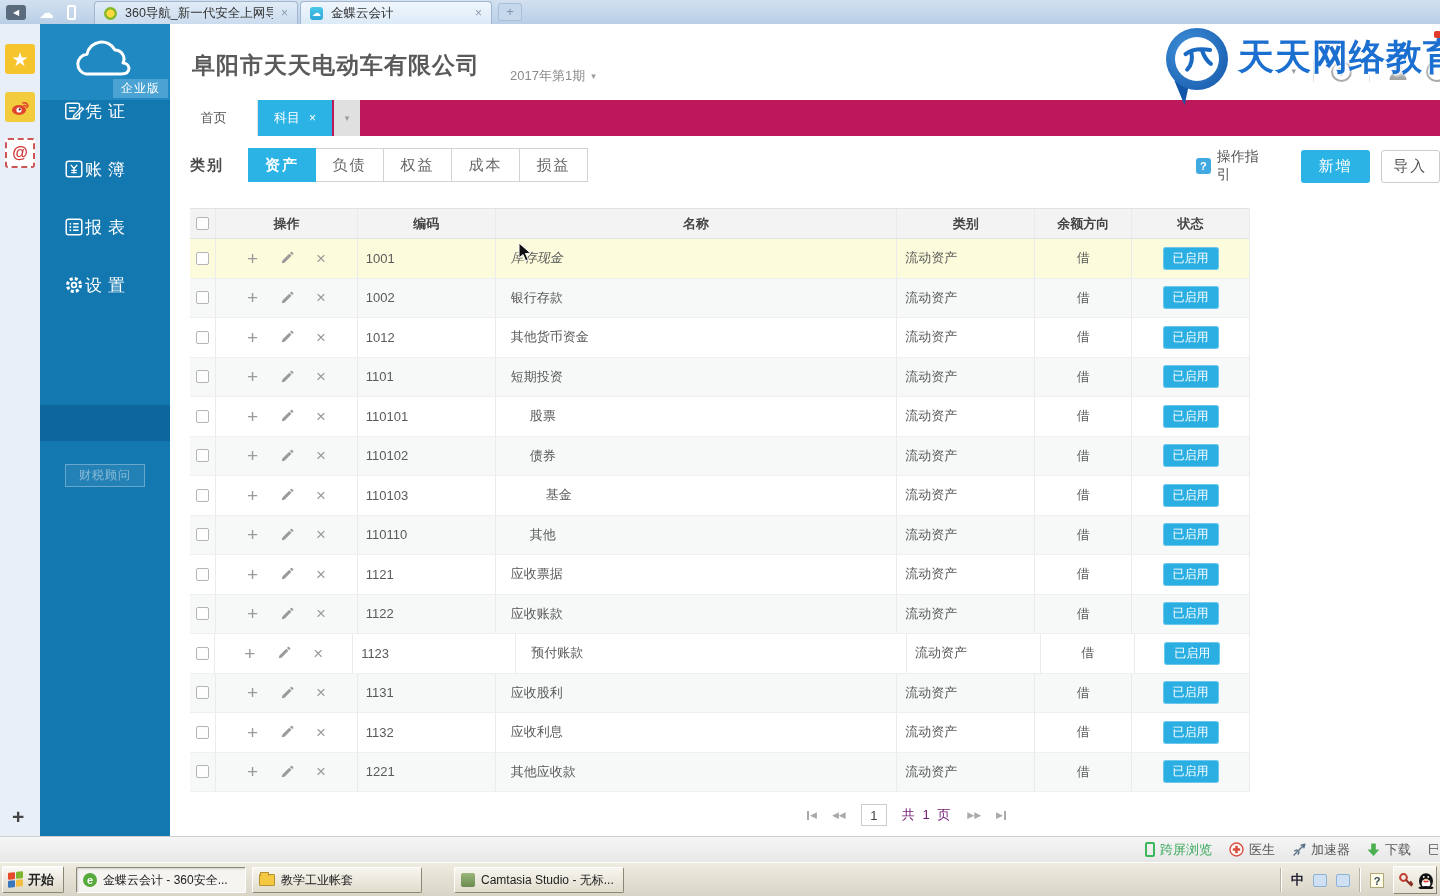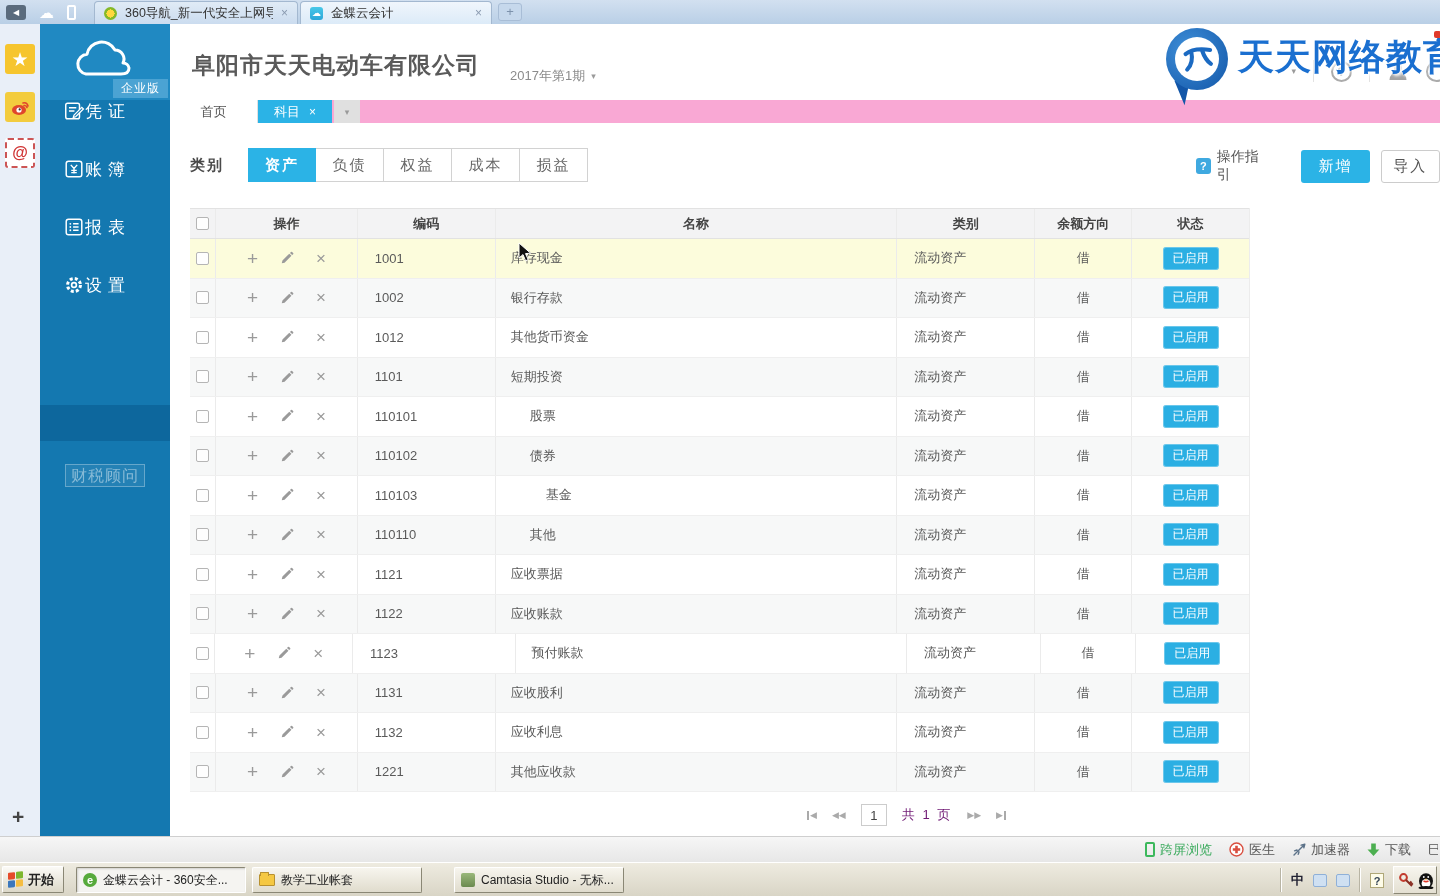--- a/index.html
+++ b/index.html
@@ -28,33 +28,33 @@
   .ls-at{top:114px;background:#fff;border:2px dashed #cc5555;color:#d03333;font-size:16px;font-weight:bold}
   .ls-plus{position:absolute;left:12px;top:782px;font-size:21px;font-weight:bold;color:#444;line-height:1}
 
   
   .sidebar{position:absolute;left:40px;top:24px;width:130px;height:812px;background:#1478b0;overflow:hidden}
   .logo-area{position:relative;height:76px;background:#2089c2}
   .edition{position:absolute;right:2px;bottom:2px;background:#4ba3d3;color:#fff;font-size:12px;padding:1px 8px;letter-spacing:1px}
   .menu-item{height:58px;display:flex;padding-left:23px;gap:0;color:#fff;font-size:17px;letter-spacing:6px;cursor:pointer}
   .menu-item svg{flex:none}
   .dark-band{position:absolute;left:0;top:381px;width:130px;height:36px;background:#0d679d}
-  .ghost{position:absolute;left:25px;top:440px;width:80px;height:23px;border:1px solid rgba(255,255,255,.3);background:rgba(255,255,255,.07);color:rgba(255,255,255,.45);font-size:16px;text-align:center;line-height:21px;letter-spacing:1px}
+  .ghost{position:absolute;left:25px;top:440px;width:80px;height:23px;border:1px solid rgba(255,255,255,.3);background:rgba(255,255,255,.07);color:rgba(255,255,255,.45);font-size:12px;text-align:center;line-height:21px;letter-spacing:1px}
 
   
   .main{position:absolute;left:170px;top:24px;width:1270px;height:812px;background:#fff;overflow:hidden}
   .company{position:absolute;left:22px;top:26px;font-size:23px;font-weight:bold;color:#5a5a5a;letter-spacing:1px}
   .period{position:absolute;left:340px;top:43px;font-size:13px;color:#8b8b8b;display:flex;gap:6px;align-items:center}
   .caret{font-size:9px;color:#9a9a9a}
   .hdr-icons{position:absolute;right:4px;top:36px;display:flex;align-items:center;gap:17px;color:#a3a3a3}
   .hsep{width:1px;height:22px;background:#e2e2e2}
   .help-circle{width:21px;height:21px;border:2px solid #ababab;border-radius:50%;color:#999;font-size:13px;font-weight:bold;display:flex;align-items:center;justify-content:center}
   .half-circle{width:21px;height:21px;border:2px solid #ababab;border-radius:50%;margin-right:-11px}
 
-  .tab-strip{position:absolute;top:76px;left:0;width:100%;height:23px;background:#f9a8d4;display:flex}
+  .tab-strip{position:absolute;top:76px;left:0;width:100%;height:36px;background:#be185d;display:flex}
   .ptab-home{width:88px;background:#fff;color:#555;font-size:13px;display:flex;align-items:center;justify-content:center;border-right:1px solid #e0e0e0}
   .ptab-active{width:74px;background:#2bb3e6;color:#fff;font-size:13px;display:flex;align-items:center;justify-content:center;gap:9px}
   .ptab-close{font-size:12px}
   .ptab-caret{width:26px;margin-left:2px;background:#e0e0e0;color:#8a8a8a;display:flex;align-items:center;justify-content:center}
 
   .cat-row{position:absolute;left:20px;top:124px;height:34px;display:flex;align-items:center}
   .cat-label{font-size:15px;color:#4a4a4a;font-weight:bold;margin-right:24px;letter-spacing:2px}
   .cat-group{display:flex}
   .cat-btn{min-width:68px;height:34px;line-height:32px;text-align:center;background:#fff;border:1px solid #d2d2d2;border-left:none;color:#666;font-size:15px;cursor:pointer;letter-spacing:2px}
   .cat-btn:first-child{border-left:1px solid #d2d2d2}
@@ -71,21 +71,21 @@
   .td{height:100%;display:flex;align-items:center;border-left:1px solid #ebebeb}
   .td:first-child{border-left:none}
   .thead .td{justify-content:center}
   .c0{width:25px;justify-content:center}
   .c1{width:142px}
   .c2{width:138px}
   .c3{width:402px}
   .c4{width:138px}
   .c5{width:97px;justify-content:center}
   .c6{width:118px;justify-content:center}
-  .trow .c2,.trow .c4{padding-left:17px}
+  .trow .c2,.trow .c4{padding-left:8px}
   .trow{display:flex;height:39.5px;border-bottom:1px solid #efefef;font-size:13px;color:#5a5a5a;background:#fff}
   .trow:nth-child(even){background:#f7f8f8}
   .trow.hover{background:#fcfcdc}
   .cb{width:13px;height:13px;border:1px solid #b5b5b5;border-radius:2px;background:#fefefe;cursor:pointer}
   .ops{justify-content:center;gap:22px}
   .op{color:#9a9a9a;cursor:pointer;display:flex;align-items:center}
   .op.plus{font-size:19px;line-height:1}
   .op.x{font-size:17px;line-height:1}
   .badge{min-width:56px;height:23px;line-height:23px;text-align:center;background:#2bafe3;color:#fff;font-size:12px;border-radius:3px;box-shadow:inset 0 0 0 1px rgba(255,255,255,.3);cursor:pointer}
 
@@ -292,21 +292,21 @@
           <div class="td c1 ops">
             <span class="op plus">+</span>
             <span class="op">
               <svg width="14" height="14" viewBox="0 0 16 16">
                 <path d="M2 14 l.8-3.2 L10.6 3 l2.5 2.5 -7.9 7.8 Z M11.4 2.2 l1.1-1.1 a.9.9 0 0 1 1.3 0 l1.2 1.2 a.9.9 0 0 1 0 1.3 l-1.1 1.1 z" fill="#9a9a9a"></path>
               </svg>
             </span>
             <span class="op x">×</span>
           </div>
           <div class="td c2">1001</div>
-          <div class="td c3" style="padding-left: 15px;">库存现金</div>
+          <div class="td c3" style="padding-left: 15px; font-style: italic;">库存现金</div>
           <div class="td c4">流动资产</div>
           <div class="td c5">借</div>
           <div class="td c6">
             <span class="badge">已启用</span>
           </div>
         </div>
         <div class="trow">
           <div class="td c0">
             <span class="cb"></span>
           </div>

